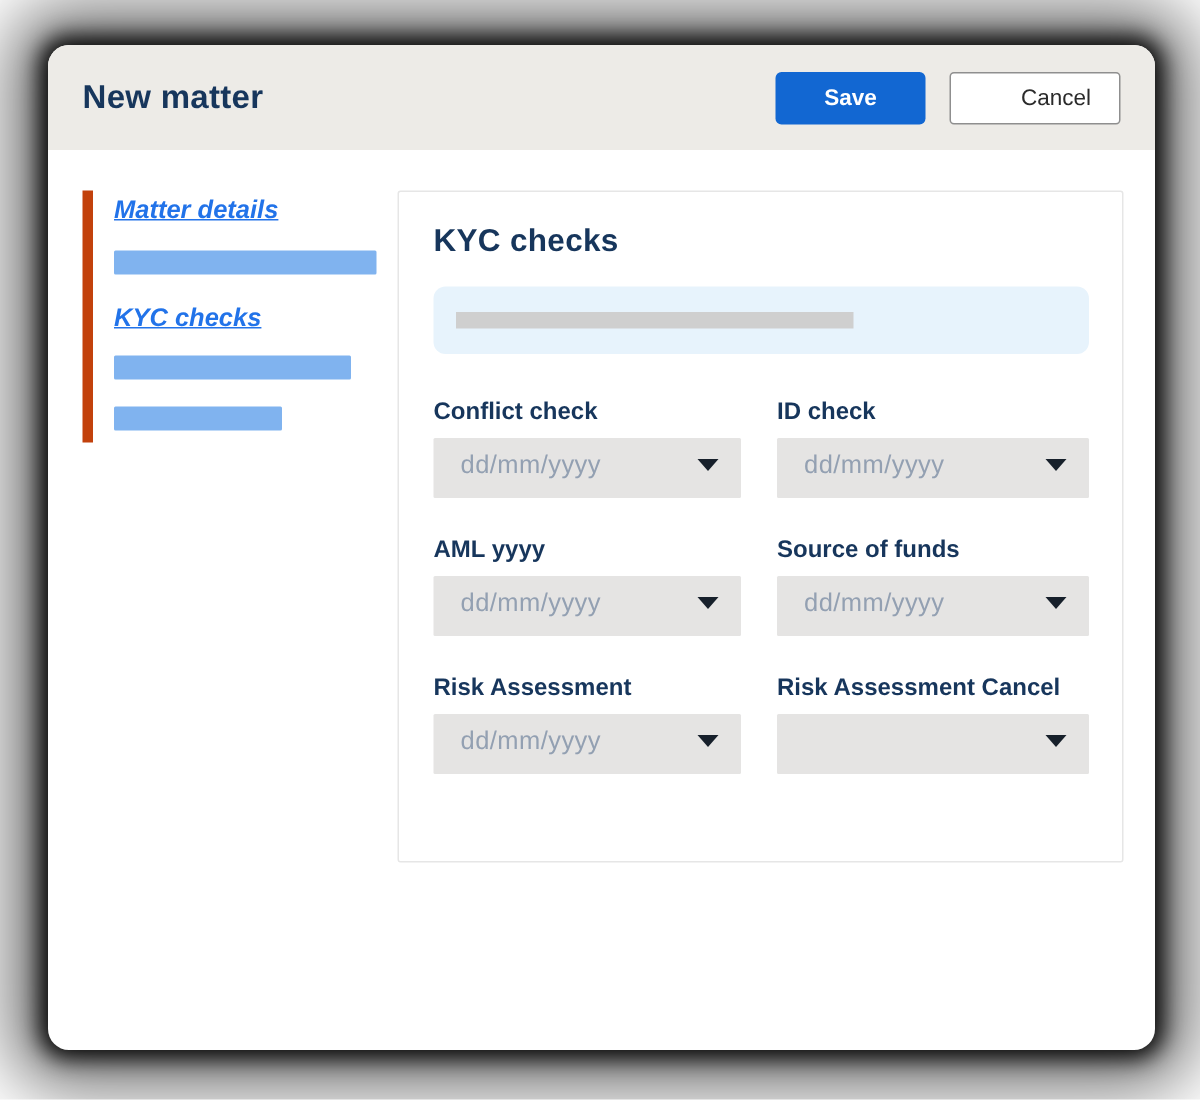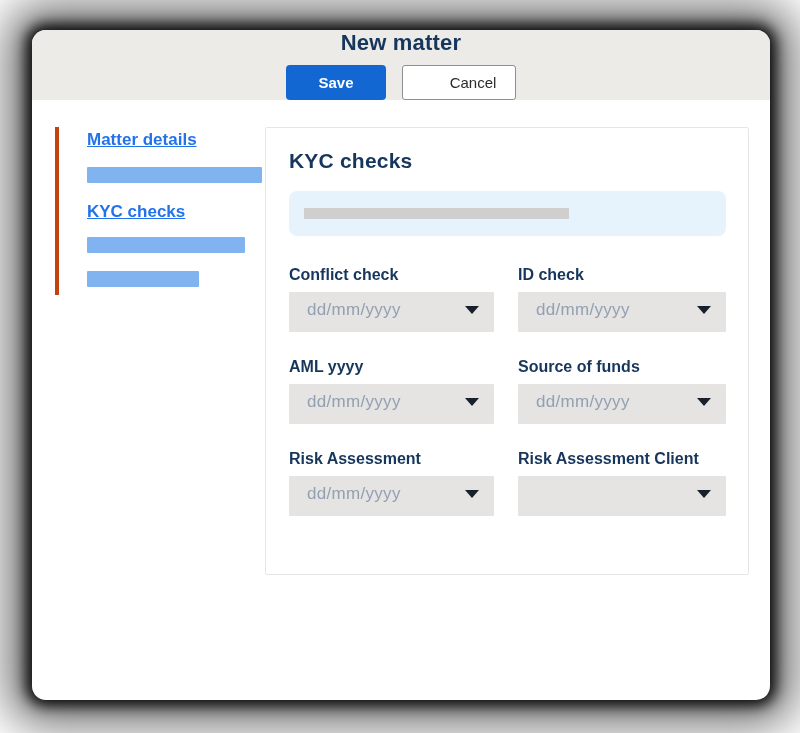--- a/index.html
+++ b/index.html
@@ -19,40 +19,40 @@
 
   .modal{
     position:absolute;left:32px;top:30px;width:738px;height:670px;
     background:#ffffff;border-radius:14px;overflow:hidden;
     box-shadow:0 0 14px 6px rgba(0,0,0,0.92), 0 0 46px 26px rgba(0,0,0,0.55);
   }
 
   
   .modal-header{
     height:70px;background:var(--header_bg);
-    display:flex;align-items:center;padding:0 23px;flex-direction:column;
+    display:flex;align-items:center;padding:0 23px;
   }
   .modal-title{
     flex:1;font-size:22px;font-weight:bold;color:var(--navy_text);letter-spacing:.2px;
   }
   .header-actions{display:flex;gap:16px;}
   .btn{height:35px;font-size:15px;cursor:pointer;
     display:flex;align-items:center;justify-content:center;
     font-family:"Liberation Sans", sans-serif;}
   .btn-save{width:100px;background:var(--accent_blue);color:#ffffff;
     font-weight:bold;border:none;border-radius:4px;}
   .btn-cancel{width:114px;background:#ffffff;color:#2b2b2b;
     border:1px solid #8f8f8f;border-radius:3px;padding-left:28px;}
 
   
   .modal-body{display:flex;align-items:flex-start;padding:27px 23px 0 23px;}
 
   
   .sidebar{width:210px;flex:none;}
-  .sidebar-nav{border-left:4px solid #c2410c;padding:3px 0 8px 28px;}
+  .sidebar-nav{border-left:7px solid #c2410c;padding:3px 0 8px 14px;font-style:italic;}
   .side-link{display:inline-block;color:var(--link_blue);font-size:17px;
     font-weight:bold;text-decoration:underline;cursor:pointer;}
   .skel{background:var(--skeleton_blue);height:16px;border-radius:1px;}
   .skel-1{width:175px;margin-top:17px;}
   .side-link-2{margin-top:19px;}
   .skel-2{width:158px;margin-top:15px;}
   .skel-3{width:112px;margin-top:18px;}
 
   
   .panel{flex:1;border:1px solid #e6e6e6;border-radius:2px;background:#ffffff;
@@ -146,21 +146,21 @@
 
           <div class="field">
             <div class="field-label">Risk Assessment</div>
             <div class="select-box">
               <span class="select-value">dd/mm/yyyy</span>
               <span class="caret"></span>
             </div>
           </div>
 
           <div class="field">
-            <div class="field-label">Risk Assessment Client</div>
+            <div class="field-label">Risk Assessment Cancel</div>
             <div class="select-box">
               <span class="select-value"></span>
               <span class="caret"></span>
             </div>
           </div>
 
         </div>
       </div>
 
     </div>

